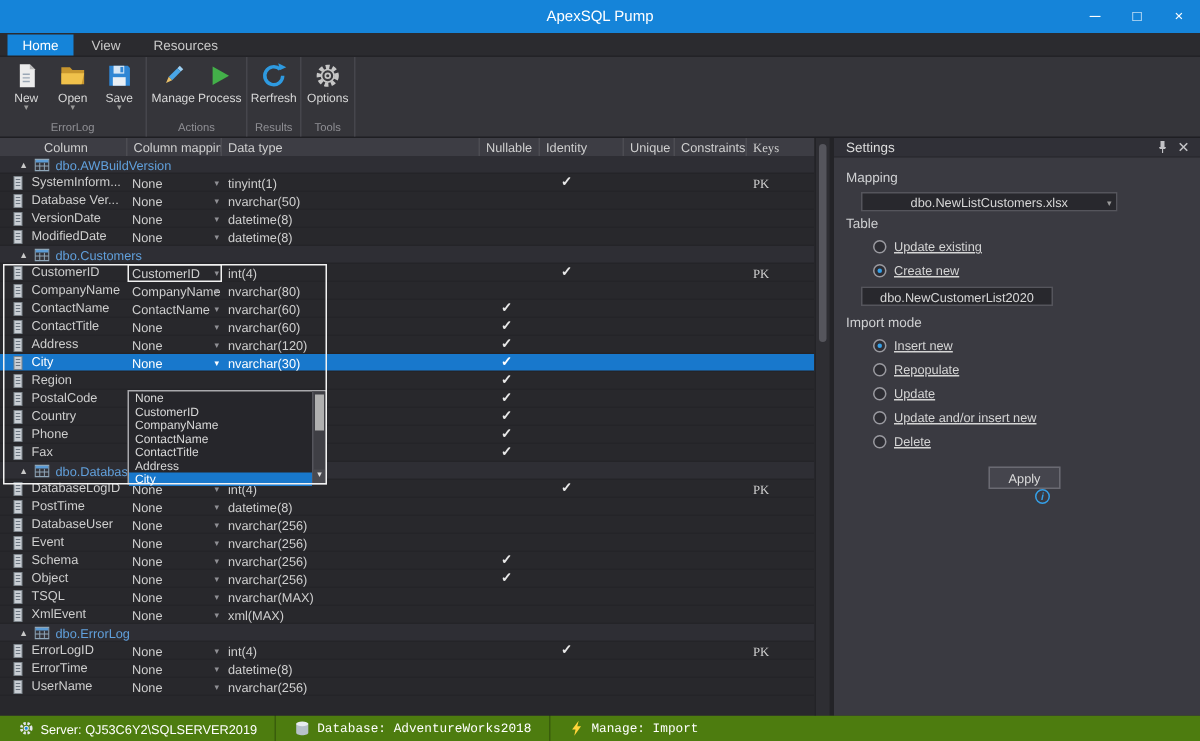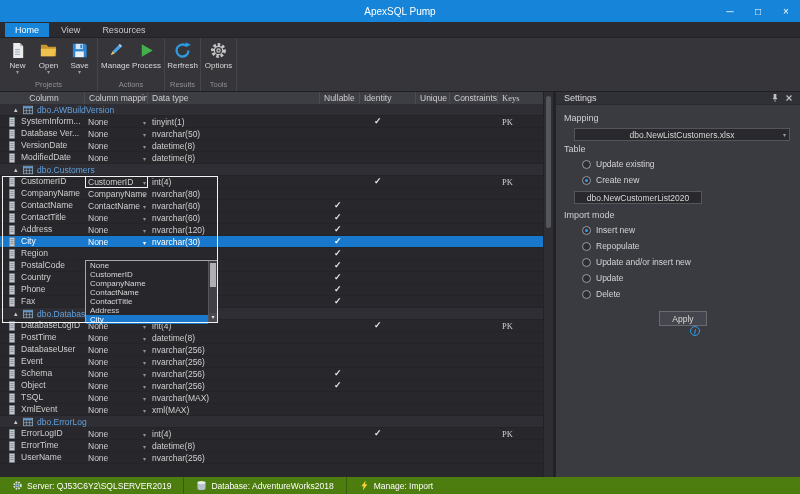--- a/index.html
+++ b/index.html
@@ -61,35 +61,35 @@
   .splitter{width:3px;background:#232327;flex:none;}
 
   
   .settings{flex:1;background:#3a3a41;display:flex;flex-direction:column;font-size:9px;}
   .settings-header{height:13px;background:#303037;display:flex;align-items:center;padding:0 4px 0 8px;color:#dcdcdc;border-bottom:1px solid #2a2a30;flex:none;}
   .settings-header .sp{flex:1;}
   .sh-icon{width:14px;display:flex;justify-content:center;}
   .sh-icon svg{width:10px;height:10px;}
   .settings-body{padding:5px 8px;}
   .s-label{color:#cfd0d2;margin:3px 0 5px;}
-  .combo{margin-left:10px;width:216px;height:13px;background:#28282d;border:1px solid #55555c;display:flex;align-items:center;justify-content:center;position:relative;color:#d8d8d8;font-size:8.5px;text-align:right;}
+  .combo{margin-left:10px;width:171px;height:13px;background:#28282d;border:1px solid #55555c;display:flex;align-items:center;justify-content:center;position:relative;color:#d8d8d8;font-size:8.5px;text-align:right;}
   .combo-arrow{position:absolute;right:3px;font-size:6px;color:#9a9a9a;}
-  .radio-row{display:flex;align-items:center;margin:0 0 6px 18px;gap:5px;}
+  .radio-row{display:flex;align-items:center;margin:0 0 6px 18px;gap:5px;text-decoration:underline;}
   .radio{width:9px;height:9px;border:1px solid #9a9aa0;border-radius:50%;position:relative;background:#2d2d33;flex:none;}
   .radio.on::after{content:"";position:absolute;left:2px;top:2px;width:3px;height:3px;border-radius:50%;background:#35a0e8;}
   .radio-label{font-size:8.5px;color:#d5d5d5;white-space:nowrap;}
   .textbox{display:block;margin:2px 0 6px 10px;width:128px;height:13px;background:#28282d;border:1px solid #55555c;color:#d8d8d8;font-size:8.5px;text-align:center;font-family:"Liberation Sans",sans-serif;padding:0;}
   .apply-row{display:flex;align-items:center;margin:12px 0 0 10px;flex-direction:column;}
   .apply-btn{width:48px;height:15px;background:#45454d;border:1px solid #6a6a72;color:#dcdcdc;font-size:8.5px;font-family:"Liberation Sans",sans-serif;display:flex;align-items:center;justify-content:center;padding:0;}
   .info-icon{display:inline-flex;width:10px;height:10px;border:1px solid #35a0e8;color:#35a0e8;border-radius:50%;align-items:center;justify-content:center;font-size:7px;margin-left:24px;font-style:italic;font-weight:bold;}
 
   
   .statusbar{height:17px;background:#4d7c0f;display:flex;align-items:center;color:#fff;font-size:8.5px;}
   .status-item{display:flex;align-items:center;gap:4px;padding:0 12px;height:100%;}
-  .status-item + .status-item{border-left:1px solid rgba(0,0,0,0.25);}
+  .status-item + .status-item{border-left:1px solid rgba(0,0,0,0.25);font-family:Liberation Mono, monospace;}
   .sicon svg{width:11px;height:11px;display:block;}
 
   
   .callout-box{position:absolute;left:2px;top:176px;width:216px;height:147px;border:1px solid #f2f2f2;pointer-events:none;z-index:8;}
   .map-dropdown{position:absolute;left:85px;top:260px;width:133px;height:63px;background:#26262b;border:1px solid #a8a8ac;z-index:7;}
   .dd-item{height:9px;line-height:9px;font-size:8px;padding-left:4px;color:#d8d8d8;width:calc(100% - 9px);overflow:hidden;white-space:nowrap;}
   .dd-item.sel{background:#1878cc;color:#fff;}
   .dd-scroll{position:absolute;right:0;top:0;bottom:0;width:9px;background:#3f3f45;border-left:1px solid #55555c;}
   .dd-thumb{position:absolute;left:1px;right:1px;top:2px;height:24px;background:#b0b0b0;}
   .dd-down{position:absolute;left:0;right:0;bottom:0;height:9px;text-align:center;font-size:6px;color:#ddd;line-height:9px;background:#4a4a50;}
@@ -143,21 +143,21 @@
                 <path d="M3 3h13l1.5 1.5V17H3z" fill="#2f86d4"></path>
                 <rect x="6" y="3" width="7.5" height="5.5" fill="#d6e6f5"></rect>
                 <rect x="10.8" y="3.8" width="2" height="3.8" fill="#2f86d4"></rect>
                 <rect x="5.5" y="11" width="9" height="6" fill="#e9eff5"></rect>
               </svg>
             </span>
             <span class="rlabel">Save</span>
             <span class="rarrow">▾</span>
           </div>
         </div>
-        <span class="rgroup-label">Projects</span>
+        <span class="rgroup-label">ErrorLog</span>
       </div>
       <div class="rgroup">
         <div class="ritems">
           <div class="ritem">
             <span class="icn ricon">
               <svg viewBox="0 0 20 20">
                 <g transform="rotate(45 10 10)">
                   <rect x="8.3" y="1.8" width="3.4" height="2.4" fill="#9fd0f2"></rect>
                   <rect x="8.3" y="4.2" width="3.4" height="8.6" fill="#49a6e8"></rect>
                   <path d="M8.3 12.8L10 17.2l1.7-4.4z" fill="#e8c06a"></path>
@@ -780,25 +780,25 @@
             <div class="radio-row">
               <span class="radio on"></span>
               <span class="radio-label">Insert new</span>
             </div>
             <div class="radio-row">
               <span class="radio"></span>
               <span class="radio-label">Repopulate</span>
             </div>
             <div class="radio-row">
               <span class="radio"></span>
-              <span class="radio-label">Update and/or insert new</span>
+              <span class="radio-label">Update</span>
             </div>
             <div class="radio-row">
               <span class="radio"></span>
-              <span class="radio-label">Update</span>
+              <span class="radio-label">Update and/or insert new</span>
             </div>
             <div class="radio-row">
               <span class="radio"></span>
               <span class="radio-label">Delete</span>
             </div>
           </div>
         <div class="apply-row">
           <button class="apply-btn">Apply</button>
           <span class="info-icon">i</span>
         </div>

